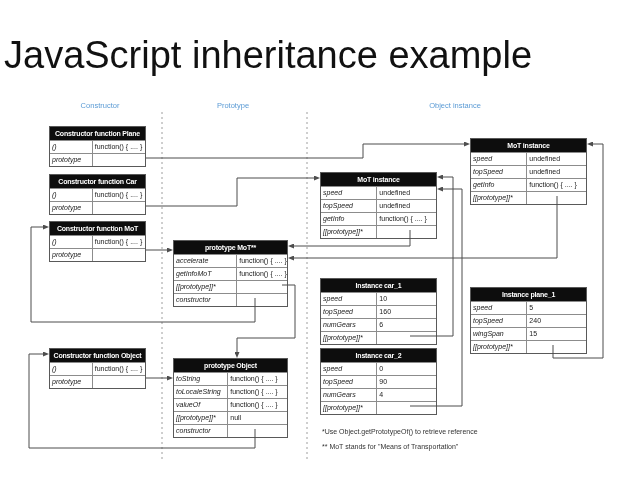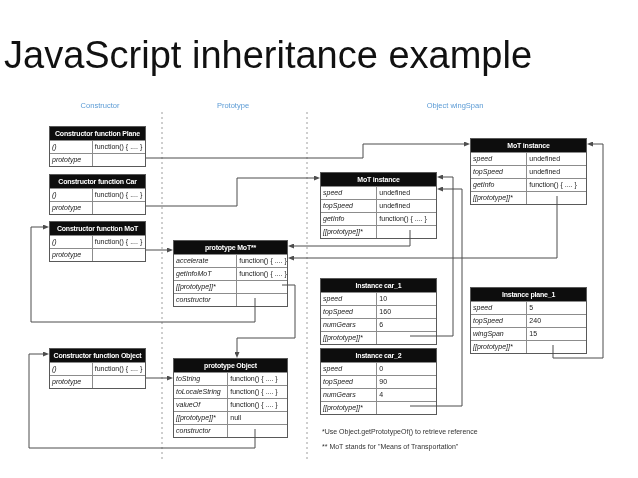--- a/index.html
+++ b/index.html
@@ -24,21 +24,21 @@
   .footnote{position:absolute;font-size:7px;color:#333;white-space:nowrap;}
 </style>
 </head>
 <body>
 
 <div class="canvas">
   <h1 class="title">JavaScript inheritance example</h1>
   <div id="labels">
       <div class="col-label" style="left: 100px; top: 101px;">Constructor</div>
       <div class="col-label" style="left: 233px; top: 101px;">Prototype</div>
-      <div class="col-label" style="left: 455px; top: 101px;">Object wingSpan</div>
+      <div class="col-label" style="left: 455px; top: 101px;">Object instance</div>
     </div>
   <div id="boxes">
       <div class="box" style="left: 49px; top: 126px; width: 97px;">
         <div class="box-header">Constructor function Plane</div>
         <div class="box-row">
           <div class="cell key" style="width: 45%;">()</div>
           <div class="cell val">function() { .... }</div>
         </div>
         <div class="box-row">
           <div class="cell key" style="width: 45%;">prototype</div>

